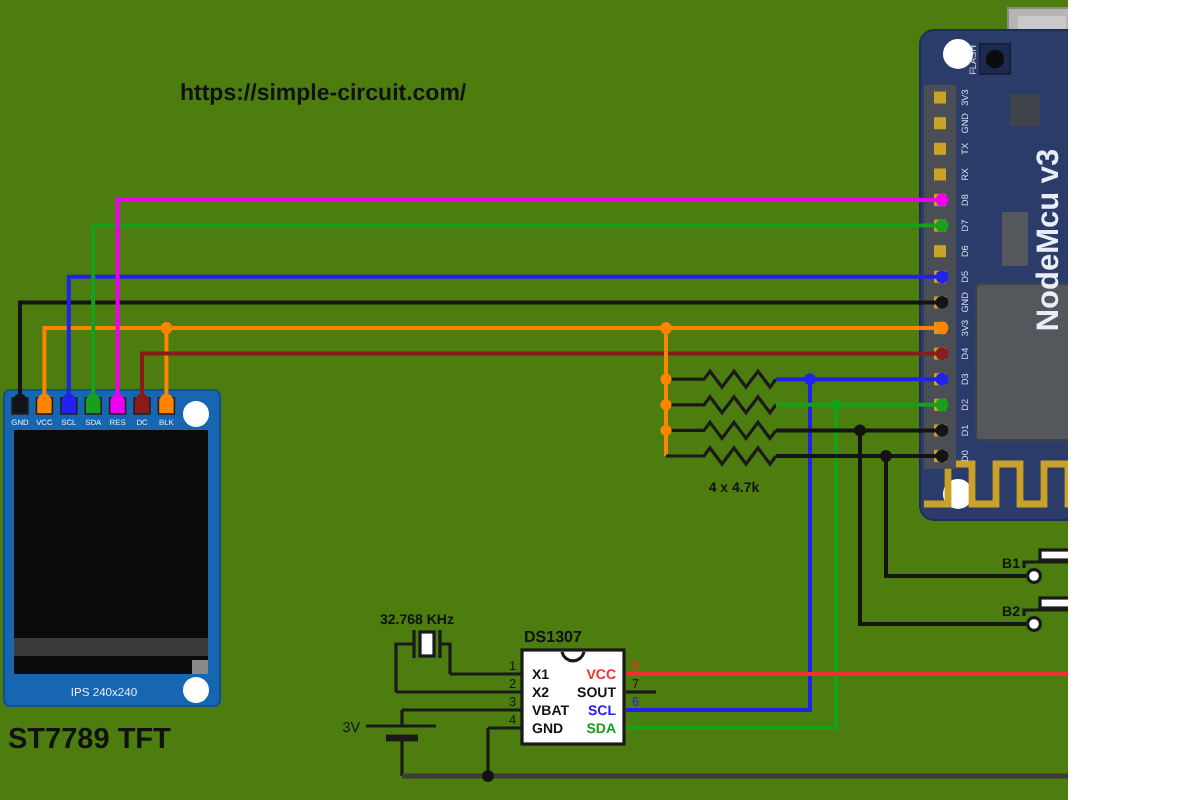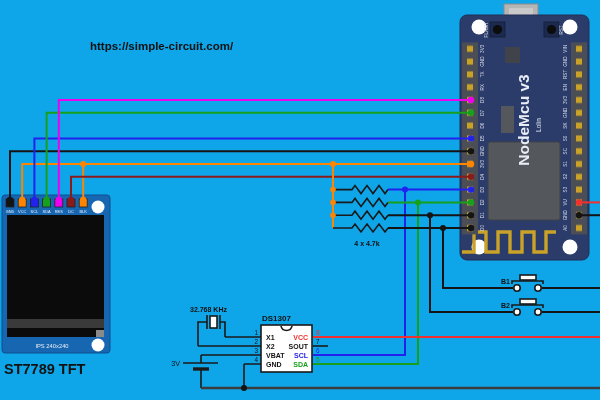--- a/index.html
+++ b/index.html
@@ -1,16 +1,16 @@
 <!DOCTYPE html>
 <html style="--c-magenta: #ee00ee; --c-green: #17a01c; --c-blue: #2222ee; --c-black: #141414; --c-orange: #ff8400; --c-darkred: #8b1b1b; --c-red: #f23030; --c-ground: #3d3d3d; --c-navy: #2b3c6b; --c-tftblue: #1766b2; --c-gold: #c9a227;"><head>
 <meta charset="utf-8">
 <style>
   html,body{margin:0;padding:0;background:#ffffff;}
-  #stage{position:relative;width:600px;height:400px;background:#0ea5e9;overflow:hidden;
+  #stage{position:relative;width:534px;height:400px;background:#4d7c0f;overflow:hidden;
          font-family:"Liberation Sans",sans-serif;}
   svg{position:absolute;left:0;top:0;}
   text{font-family:"Liberation Sans",sans-serif;}
   .b{font-weight:bold;}
   
   .w{fill:none;stroke-width:2;stroke-linecap:butt;stroke-linejoin:miter;}
   .w-magenta{stroke:var(--c-magenta);} .f-magenta{fill:var(--c-magenta);}
   .w-green{stroke:var(--c-green);}     .f-green{fill:var(--c-green);}
   .w-blue{stroke:var(--c-blue);}       .f-blue{fill:var(--c-blue);}
   .w-black{stroke:var(--c-black);}     .f-black{fill:var(--c-black);}

